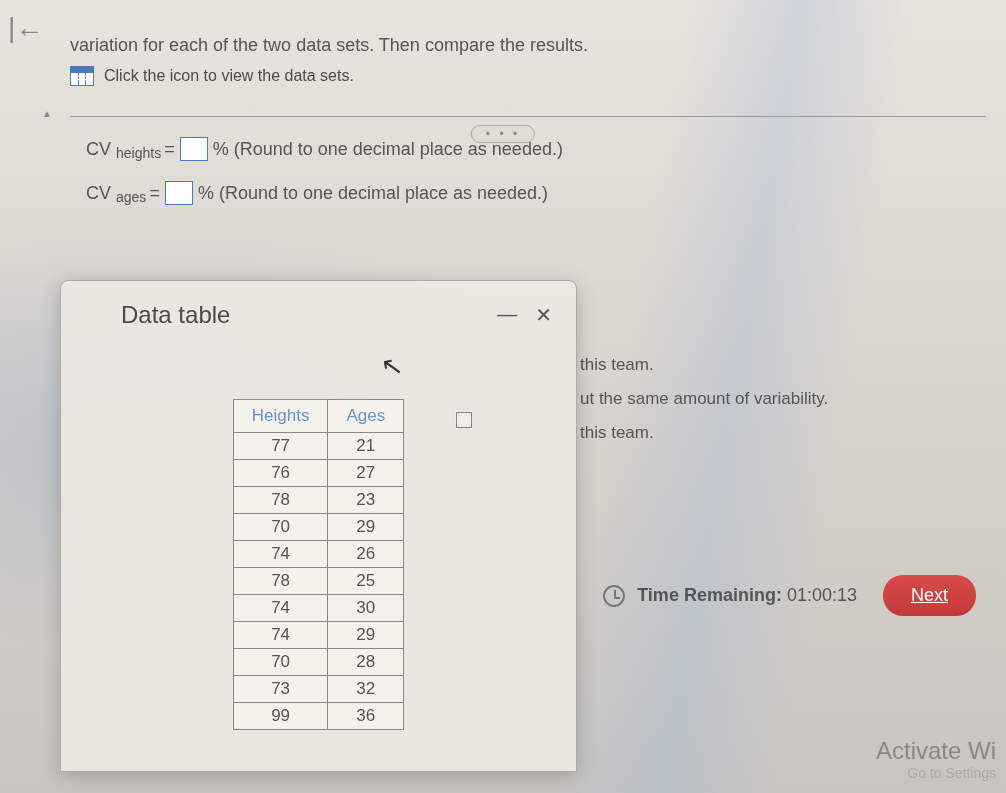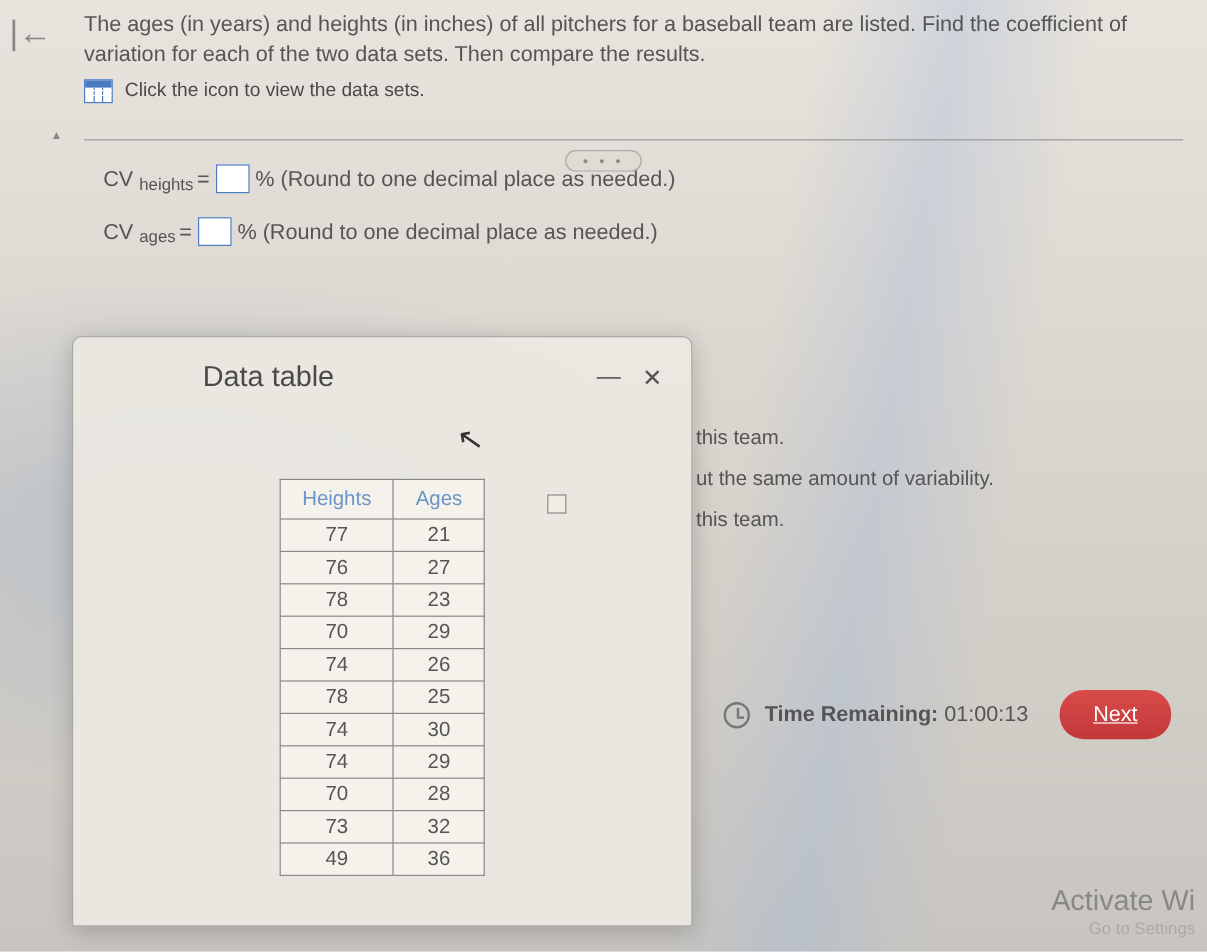--- a/index.html
+++ b/index.html
@@ -123,21 +123,20 @@
       background: rgba(235, 232, 226, 0.95);
       border: 1px solid #aaa;
       border-radius: 8px 8px 0 0;
       box-shadow: 0 4px 20px rgba(0,0,0,0.2);
     }
     .modal-header {
       display: flex;
       justify-content: space-between;
       align-items: center;
       padding: 20px 24px 10px 60px;
-      margin-left: 48px;
     }
     .modal-title {
       font-size: 24px;
       color: #4a4a4a;
       font-weight: normal;
     }
     .modal-controls {
       display: flex;
       gap: 18px;
       font-size: 20px;
@@ -251,21 +250,21 @@
   </style>
 </head>
 <body>
 
 <div class="bg-shadows"></div>
 
 <div class="back-arrow">|←</div>
 
 <div class="content">
   <div class="question-text">
-    <span>The ages (in years) and heights (in inches) of all pitchers for a baseball team are listed. Find the coefficient of</span><br>
+    <br>
     <span>variation for each of the two data sets. Then compare the results.</span>
   </div>
   <div class="icon-link">
     <span class="table-icon"></span>
     <span>Click the icon to view the data sets.</span>
   </div>
 
   <div class="expand-btn">▲</div>
 
   <hr class="divider">
@@ -346,21 +345,21 @@
         </tr>
         <tr>
           <td>70</td>
           <td>28</td>
         </tr>
         <tr>
           <td>73</td>
           <td>32</td>
         </tr>
         <tr>
-          <td>49</td>
+          <td>99</td>
           <td>36</td>
         </tr>
       </tbody>
   </table>
 </div>
 
 <div class="timer-area">
   <span class="clock-icon"></span>
   <span class="timer-text">
     <b>Time Remaining: </b><span>01:00:13</span>

